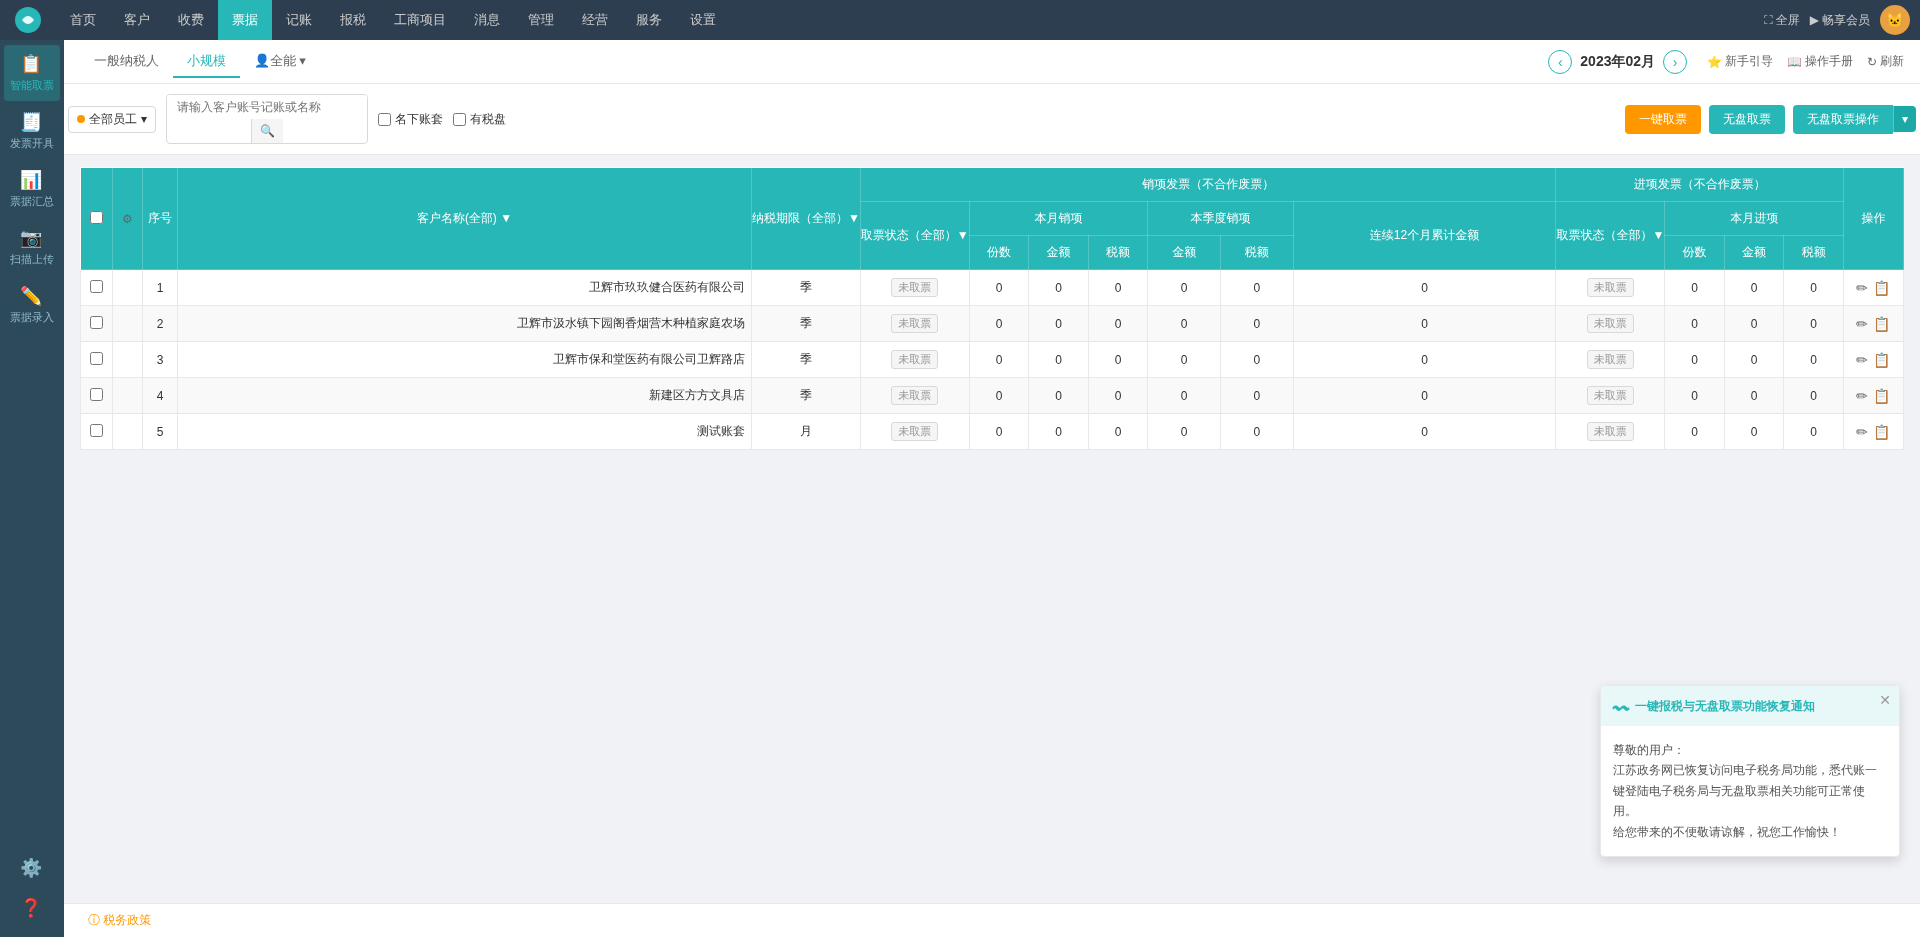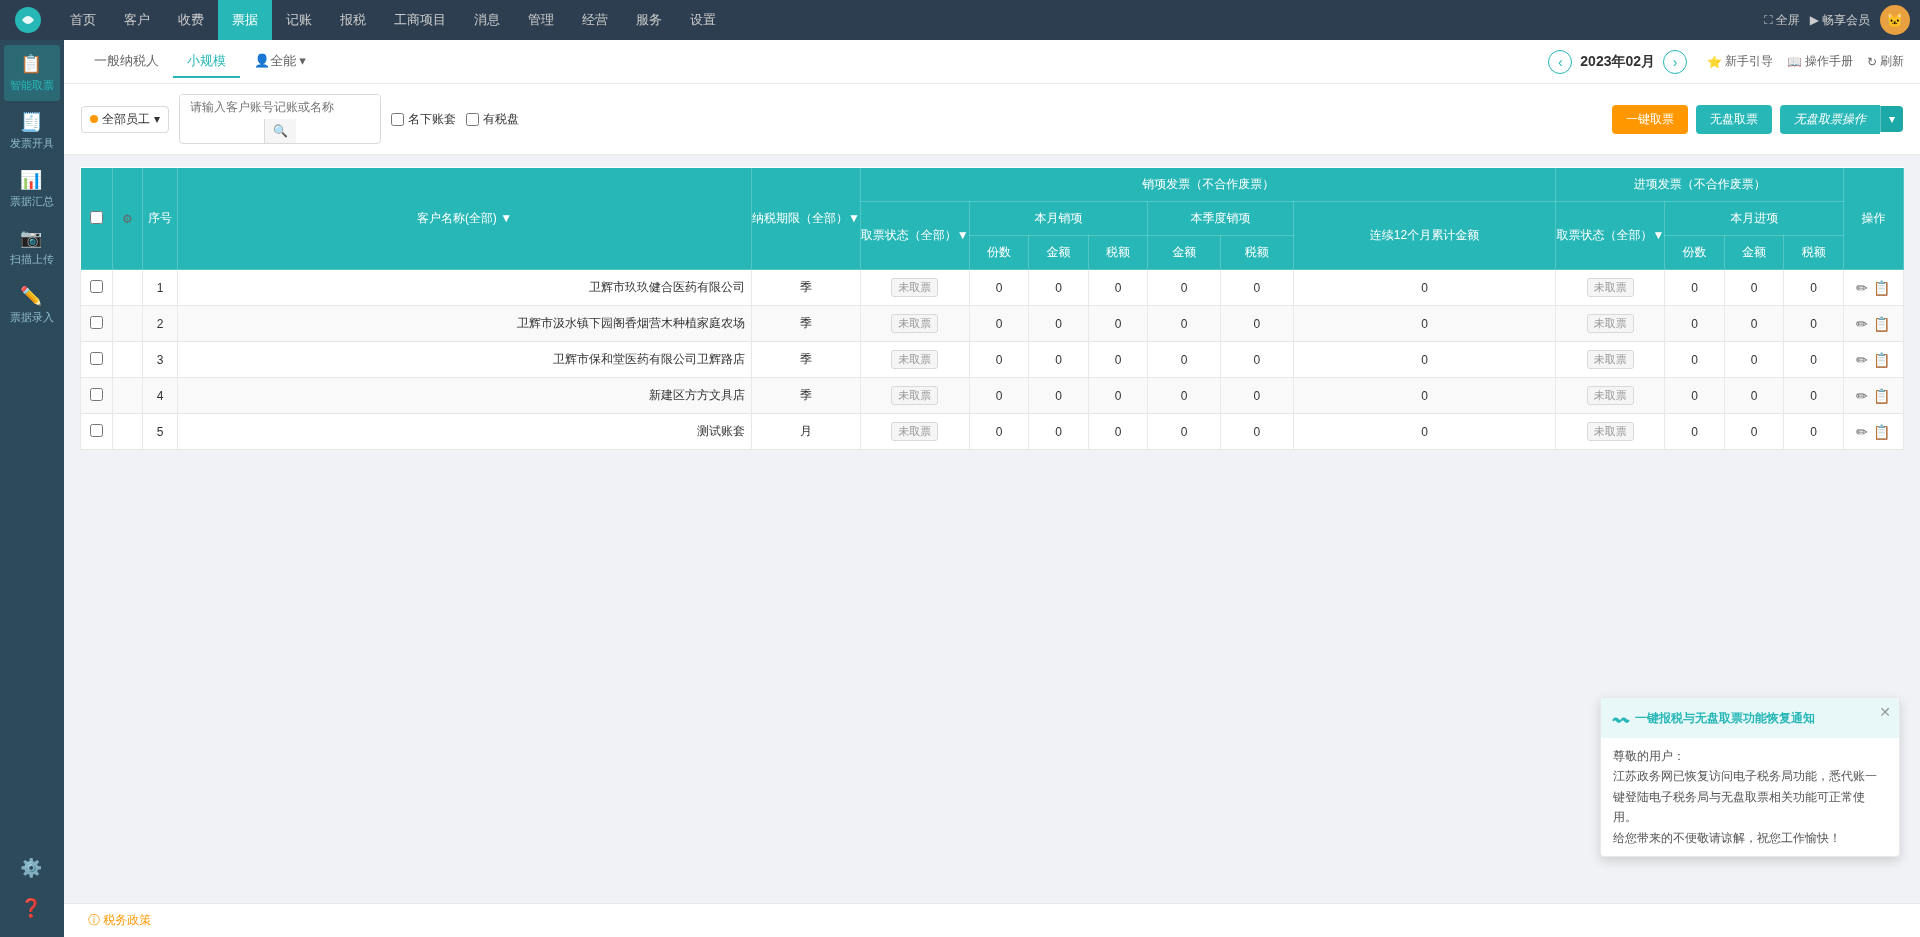--- a/index.html
+++ b/index.html
@@ -144,21 +144,21 @@
       align-items: center;
       gap: 14px;
       color: #666;
       font-size: 12px;
     }
     .action-links span { cursor: pointer; display: flex; align-items: center; gap: 3px; }
 
     
     .toolbar {
       background: #fff;
-      padding: 10px 17px;
+      padding: 10px 4px;
       display: flex;
       align-items: center;
       gap: 10px;
       border-bottom: 1px solid #e8e8e8;
     }
     .filter-select {
       display: flex;
       align-items: center;
       border: 1px solid #d9d9d9;
       border-radius: 4px;
@@ -232,21 +232,20 @@
       align-items: center;
     }
     .btn-group .btn-teal-main {
       background: #27b7b7;
       color: #fff;
       border: none;
       border-radius: 4px 0 0 4px;
       padding: 6px 14px;
       cursor: pointer;
       font-size: 12px;
-      font-style: italic;
     }
     .btn-group .btn-teal-arrow {
       background: #1da8a8;
       color: #fff;
       border: none;
       border-radius: 0 4px 4px 0;
       padding: 6px 8px;
       cursor: pointer;
       font-size: 12px;
       border-left: 1px solid rgba(255,255,255,0.3);
@@ -331,21 +330,21 @@
       font-weight: bold;
       border-radius: 4px 4px 0 0;
       display: flex;
       align-items: center;
       gap: 6px;
     }
     .notification-popup .popup-header .wave-icon {
       font-size: 16px;
     }
     .notification-popup .popup-body {
-      padding: 8px 12px;
+      padding: 14px 12px;
       color: #555;
       line-height: 1.7;
     }
     .notification-popup .popup-date {
       padding: 6px 12px 10px;
       color: #999;
       font-size: 11px;
     }
 
     

